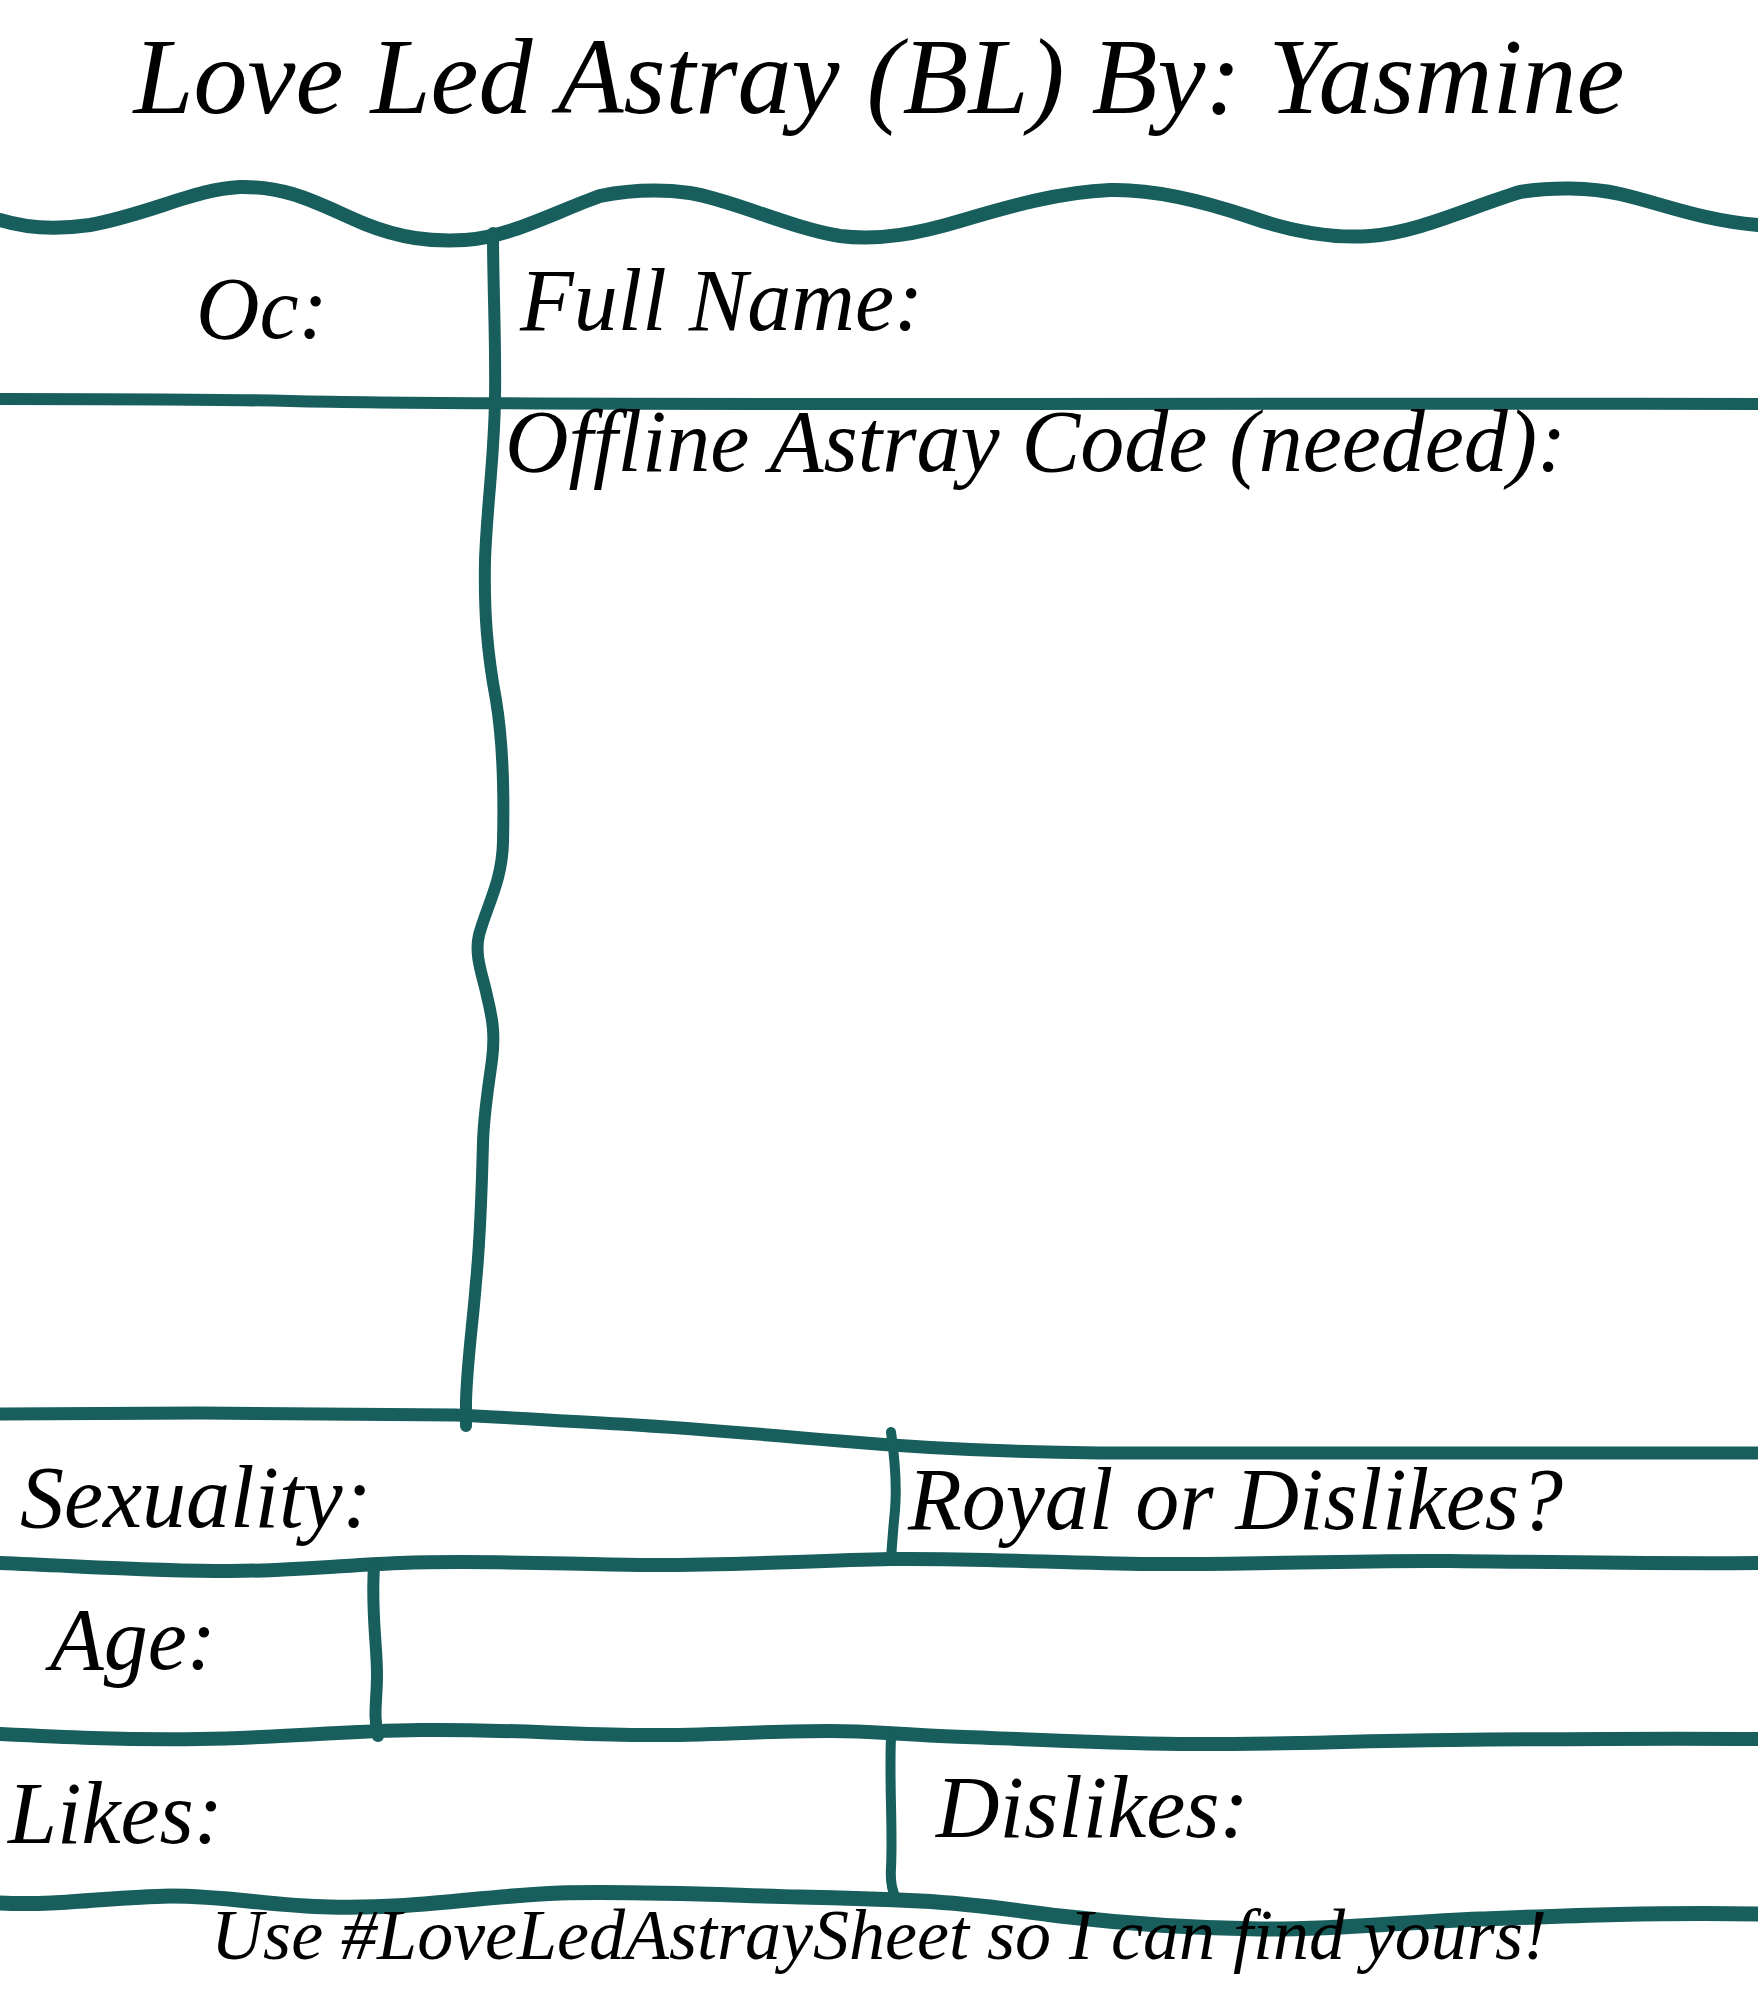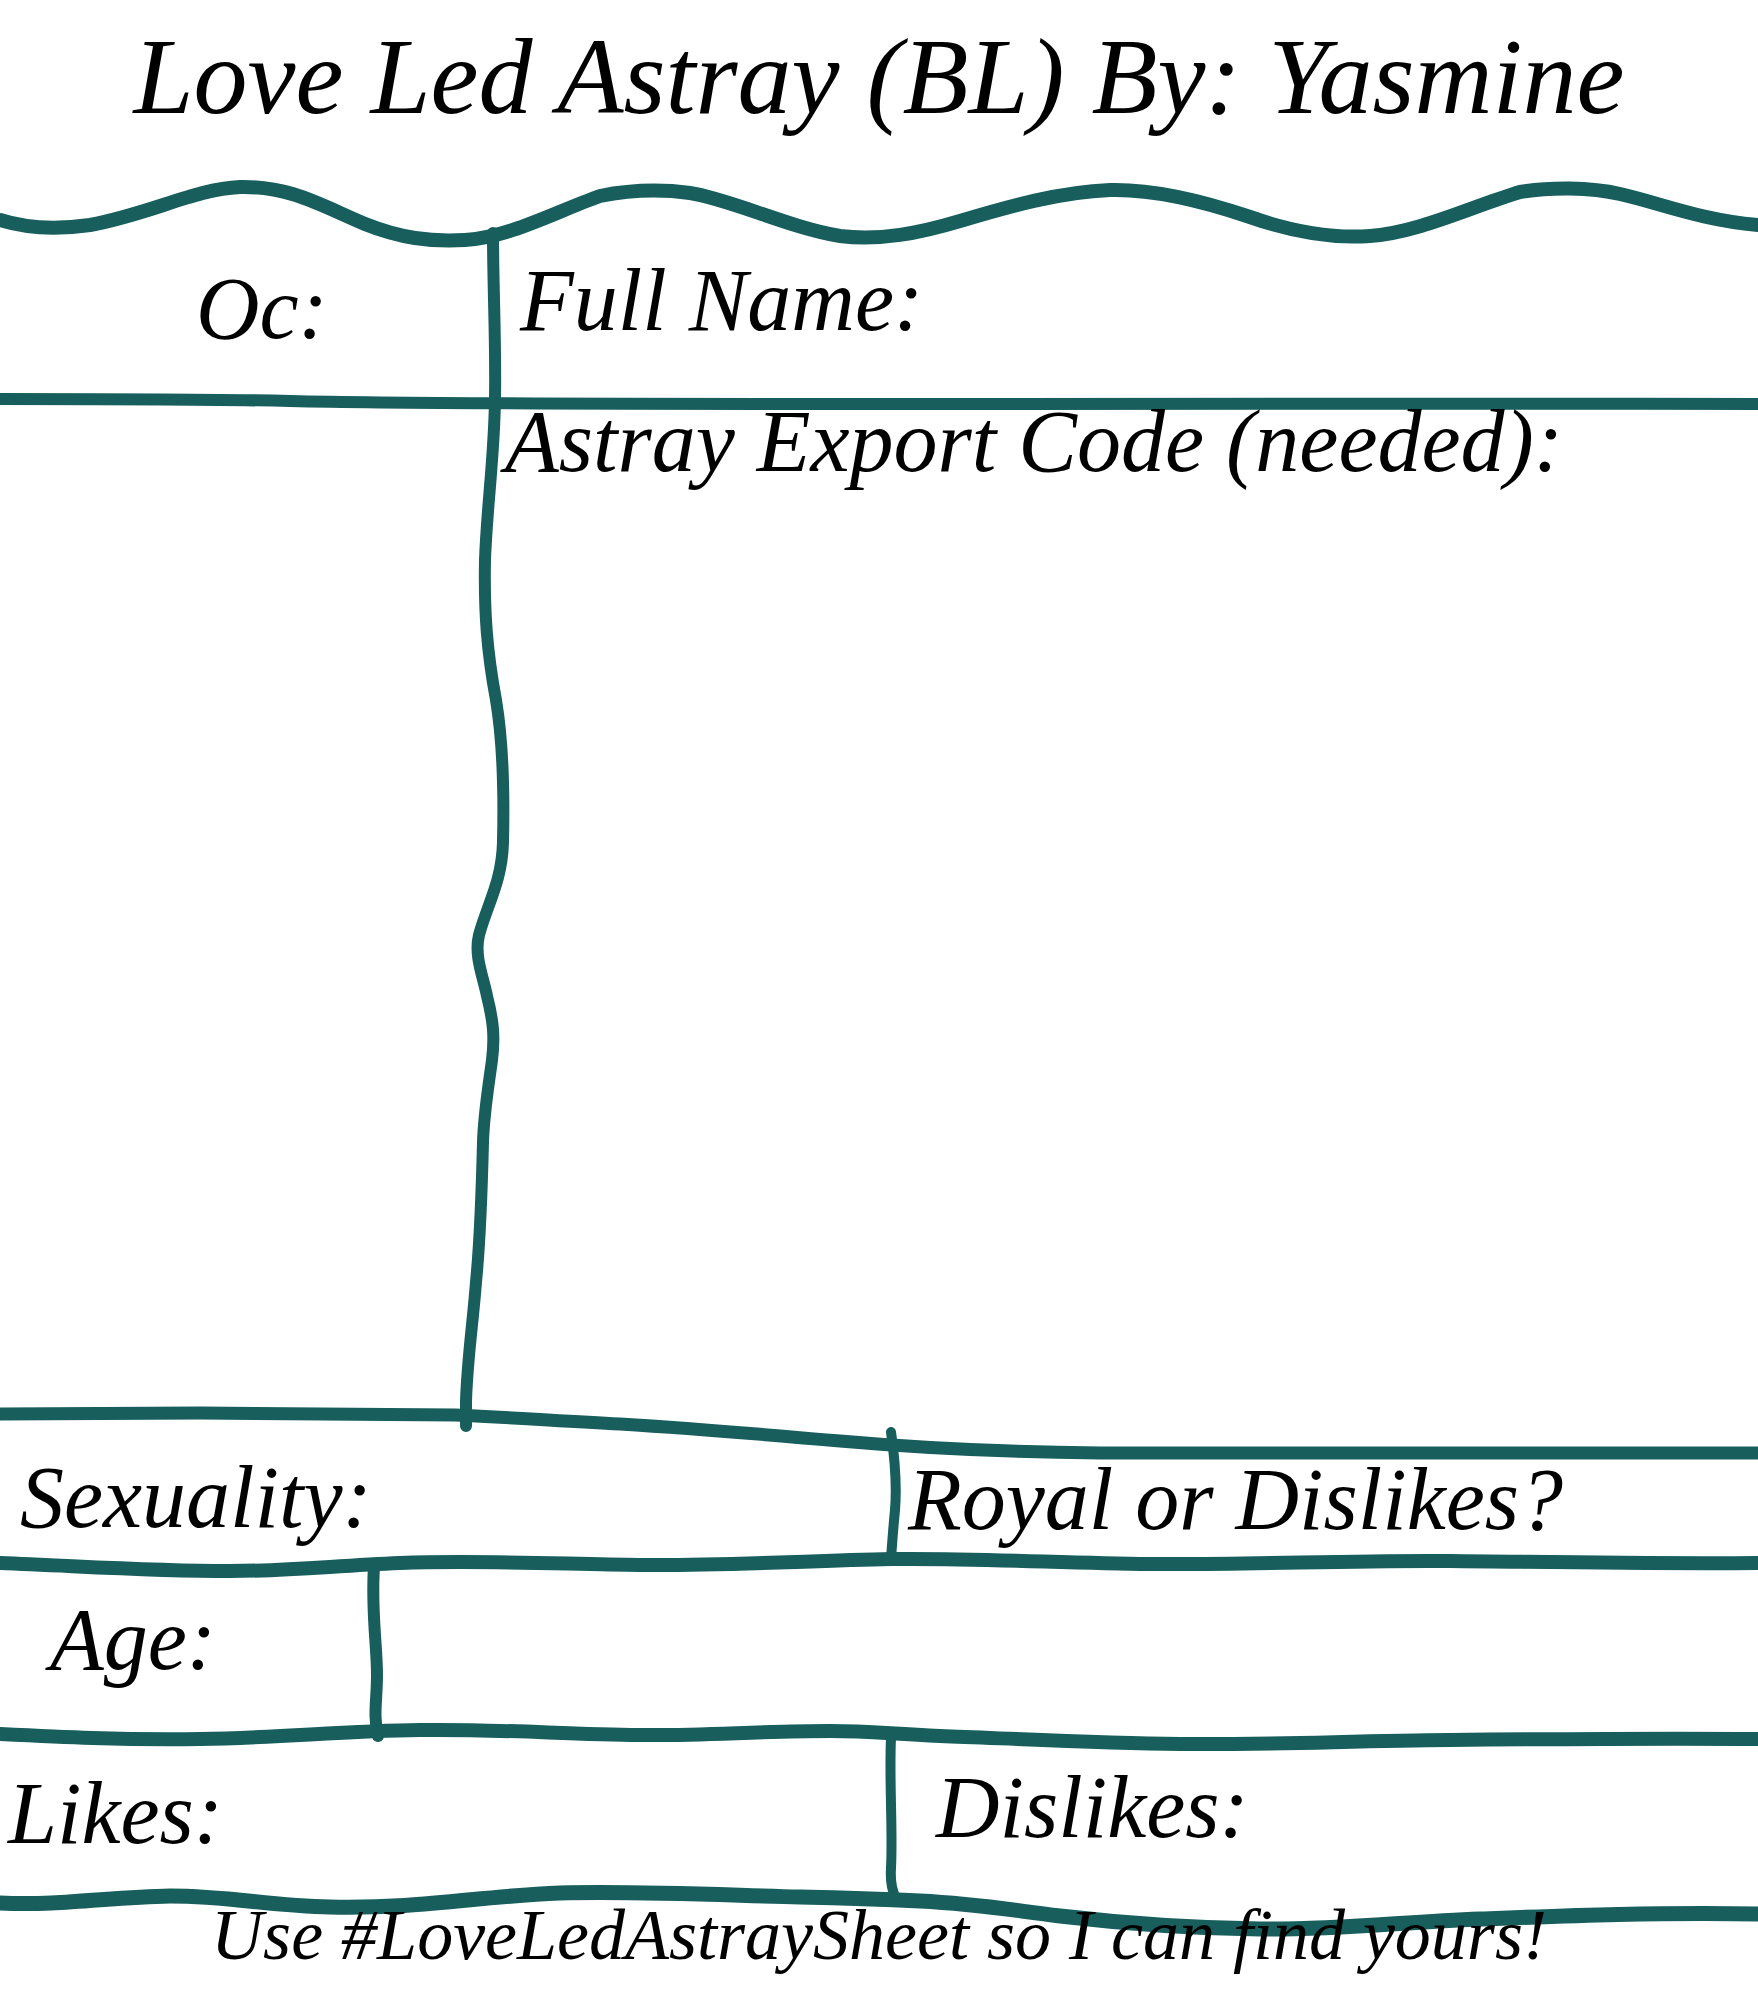--- a/index.html
+++ b/index.html
@@ -161,21 +161,21 @@
       C 980 1904, 1010 1910, 1060 1916
       C 1120 1923, 1180 1928, 1260 1929
       C 1340 1930, 1400 1922, 1480 1919
       C 1560 1916, 1660 1912, 1758 1914"></path>
   </svg>
 
   <div class="label title">Love Led Astray (BL) By: Yasmine</div>
 
   <div class="label cell-label pos-oc">Oc:</div>
   <div class="label cell-label pos-full-name">Full Name:</div>
-  <div class="label cell-label pos-export-code">Astray Export Code (needed):</div>
+  <div class="label cell-label pos-export-code">Offline Astray Code (needed):</div>
 
   <div class="label cell-label pos-sexuality">Sexuality:</div>
   <div class="label cell-label pos-royal">Royal or Dislikes?</div>
 
   <div class="label cell-label pos-age">Age:</div>
 
   <div class="label cell-label pos-dislikes">Dislikes:</div>
   <div class="label cell-label pos-likes">Likes:</div>
 
   <div class="label footer-note">Use #LoveLedAstraySheet so I can find yours!</div>

